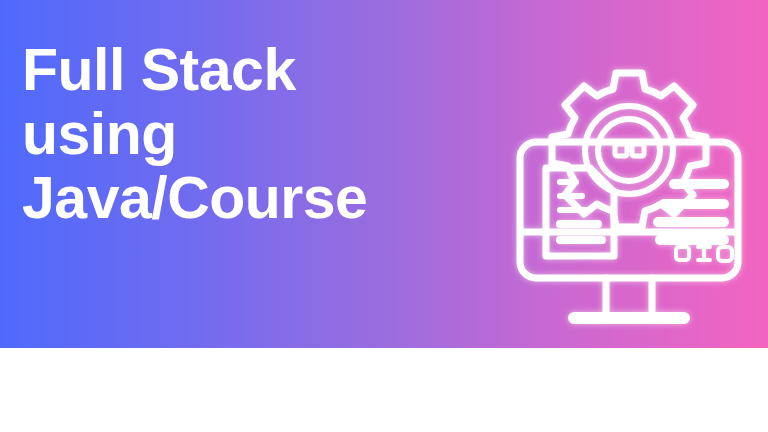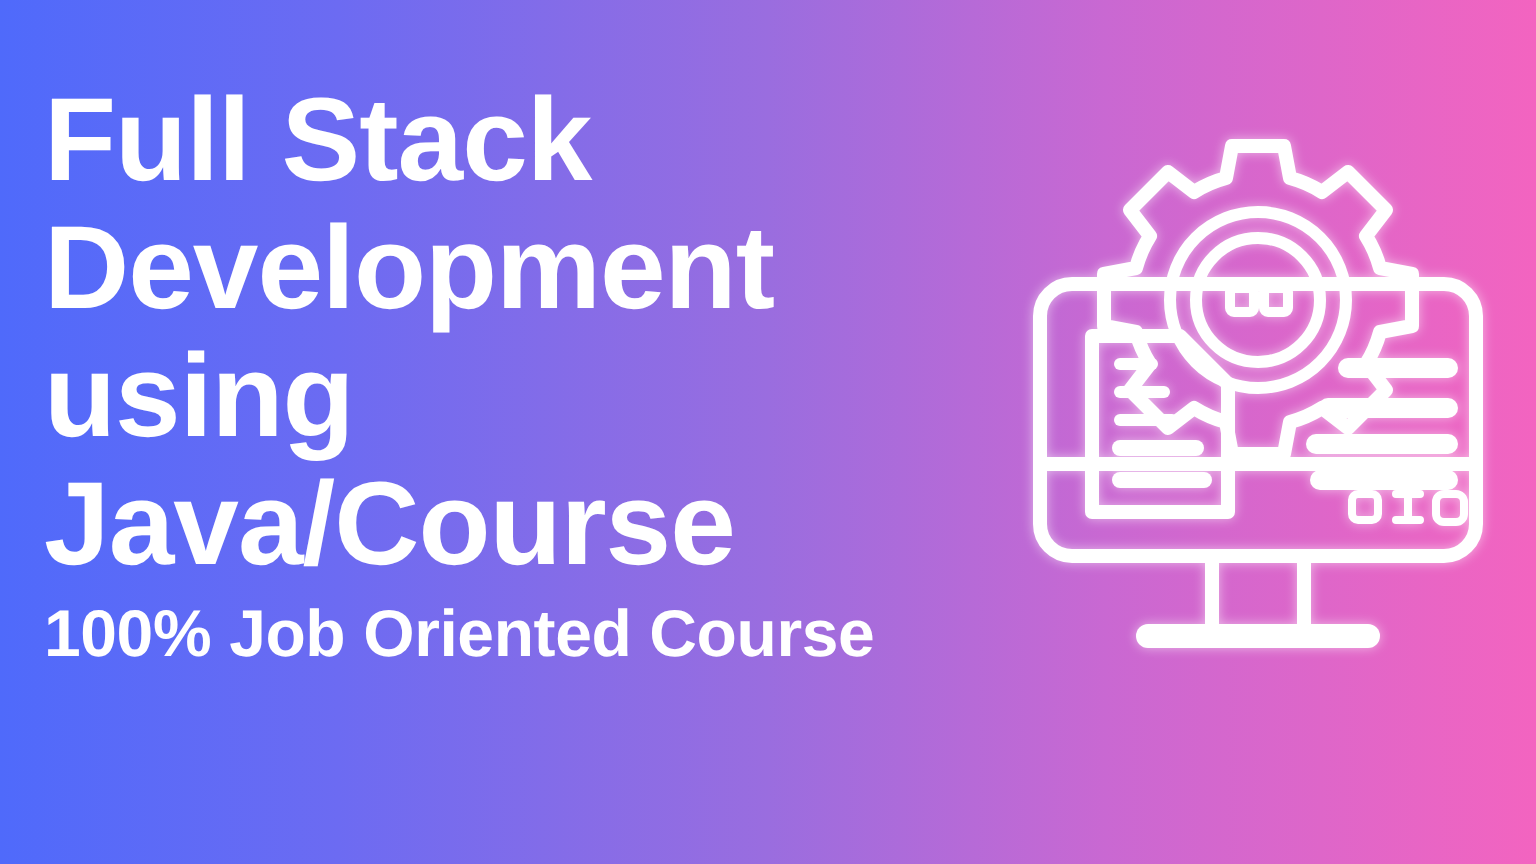--- a/index.html
+++ b/index.html
@@ -3,21 +3,21 @@
 <meta charset="utf-8">
 <style>
   html, body {
     margin: 0;
     padding: 0;
     background: #ffffff;
   }
   #banner {
     position: relative;
     width: 768px;
-    height: 432px;
+    height: 348px;
     overflow: hidden;
     background: linear-gradient(90deg, #4f6afb 0%, #6c6bf2 22%, #9a6ddf 50%, #c968d2 72%, #f364c0 100%);
     font-family: "Liberation Sans", sans-serif;
   }
 
   
   #text-block {
     position: absolute;
     left: 22px;
     top: 38px;
@@ -58,24 +58,22 @@
     filter: drop-shadow(0 0 3px rgba(255,255,255,0.55));
   }
 </style>
 </head>
 <body>
 
 <div id="banner">
 
   <div id="text-block">
     <div class="headline-line">Full Stack</div>
-    <div class="headline-line">Development</div>
     <div class="headline-line">using</div>
     <div class="headline-line">Java/Course</div>
-    <div id="subtitle">100% Job Oriented Course</div>
   </div>
 
   <div id="illustration">
     <svg viewBox="0 0 262 282" xmlns="http://www.w3.org/2000/svg" fill="none" stroke="#ffffff" stroke-width="7" stroke-linecap="round" stroke-linejoin="round">
 
       <g>
         <path d="M22 96 a16 16 0 0 1 16 -16 L224 80 a16 16 0 0 1 16 16 L240 200 a16 16 0 0 1 -16 16 L38 216 a16 16 0 0 1 -16 -16 Z"></path>
 
         <path d="M24 170 L238 170"></path>
       </g>

